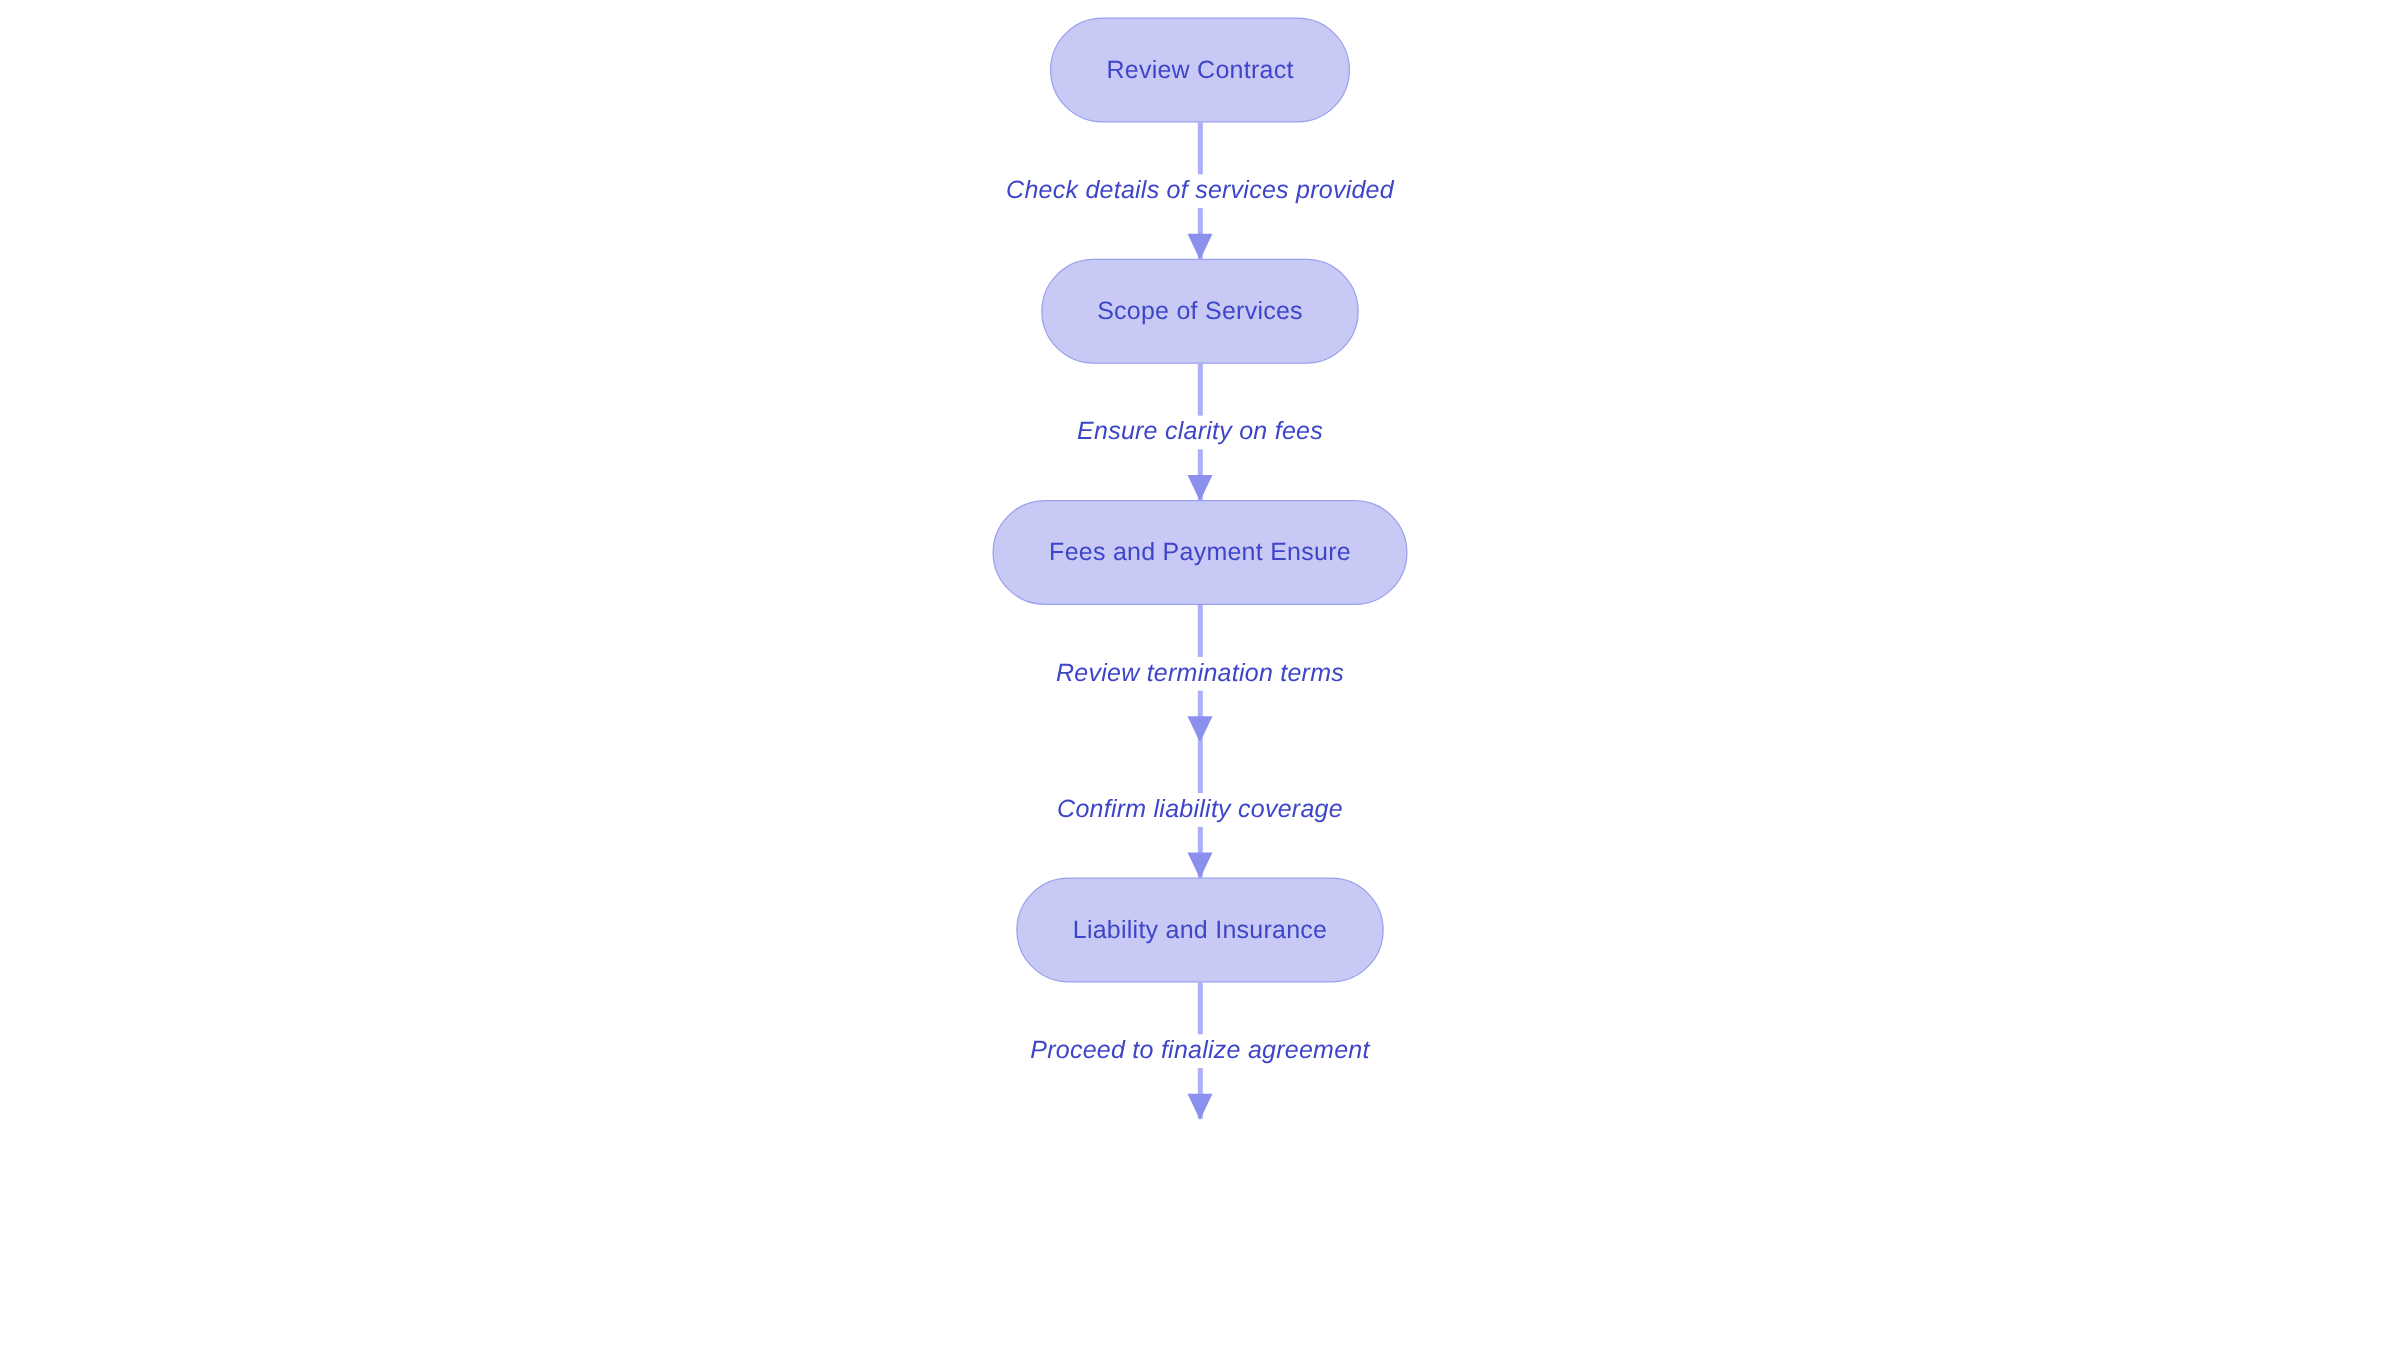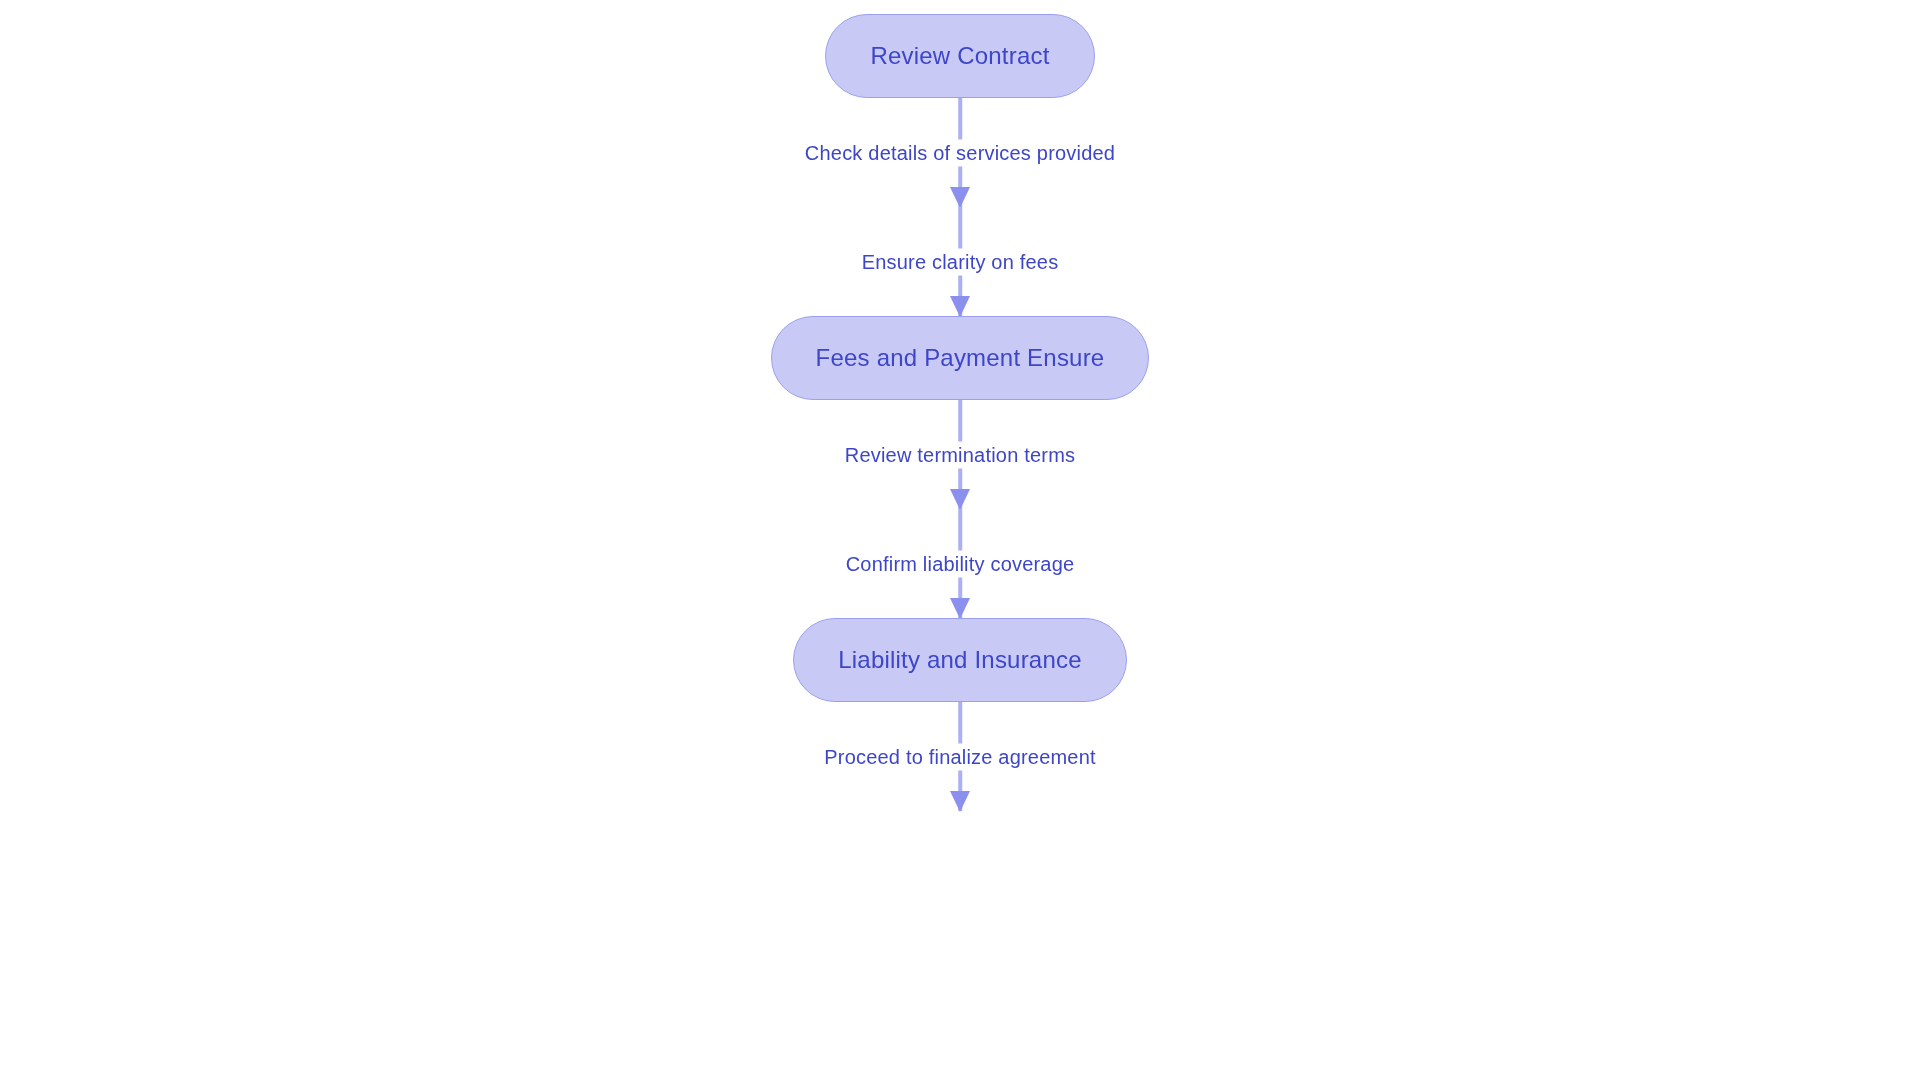--- a/index.html
+++ b/index.html
@@ -36,32 +36,33 @@
   .node {
     height: 84px;
     padding: 0 44px;
     min-width: 180px;
     border-radius: 42px;
     background: var(--node-fill);
     border: 1.8px solid var(--node-border);
     display: flex;
     align-items: center;
     justify-content: center;
-    font-size: 24px;
+    font-size: 20px;
     letter-spacing: 0.2px;
     color: var(--text-color);
     white-space: nowrap;
     position: relative;
     z-index: 2;
   }
   .edge {
     position: relative;
     height: 109px;
     width: 700px;
     z-index: 1;
+    font-style: italic;
   }
   .edge-line {
     position: absolute;
     top: 0;
     bottom: 0;
     left: 50%;
     transform: translateX(-50%);
     width: 3.5px;
     background: var(--line-color);
   }
@@ -98,20 +99,23 @@
     <div class="node">
       <span>Review Contract</span>
     </div>
 
     <div class="edge">
       <div class="edge-line"></div>
       <div class="arrowhead"></div>
       <div class="edge-label">Check details of services provided</div>
     </div>
 
+    <div class="node">
+      <span>Scope of Services</span>
+    </div>
 
     <div class="edge">
       <div class="edge-line"></div>
       <div class="arrowhead"></div>
       <div class="edge-label">Ensure clarity on fees</div>
     </div>
 
     <div class="node">
       <span>Fees and Payment Ensure</span>
     </div>

